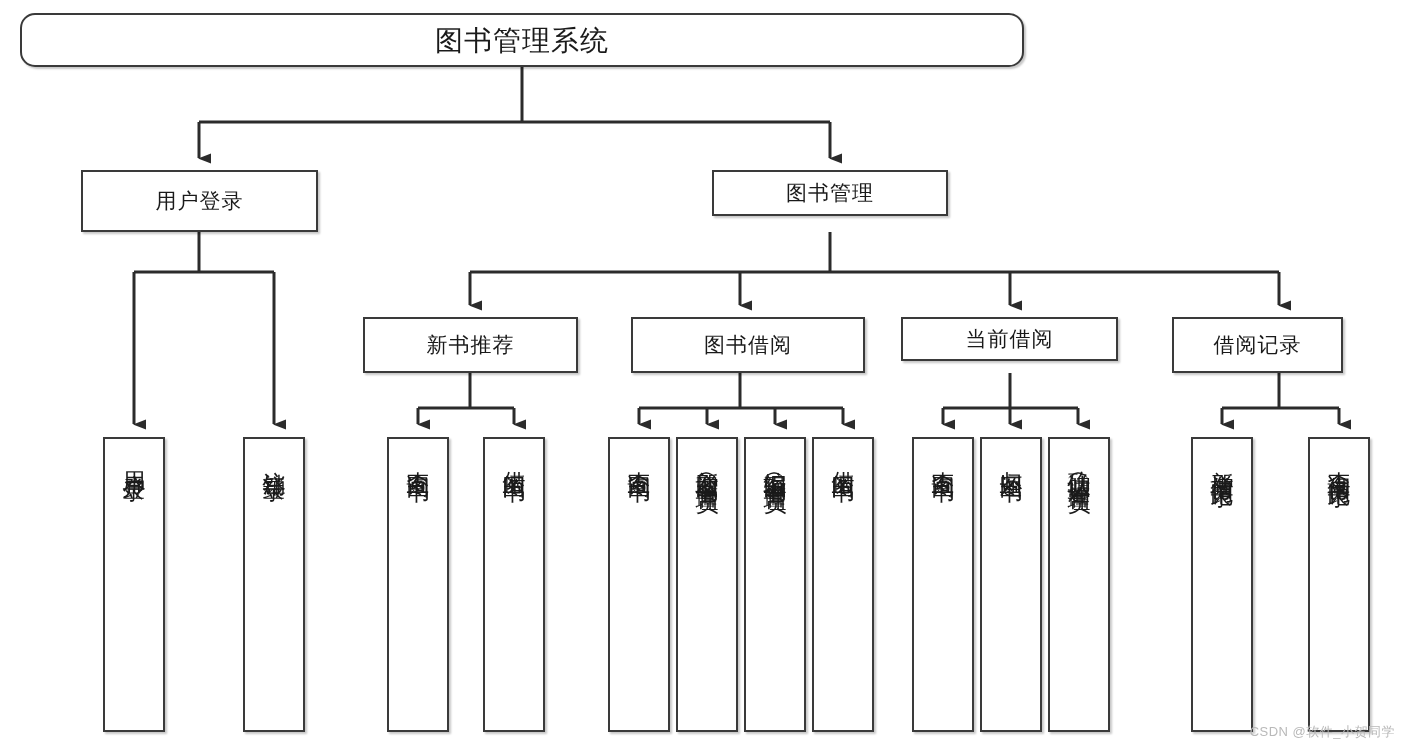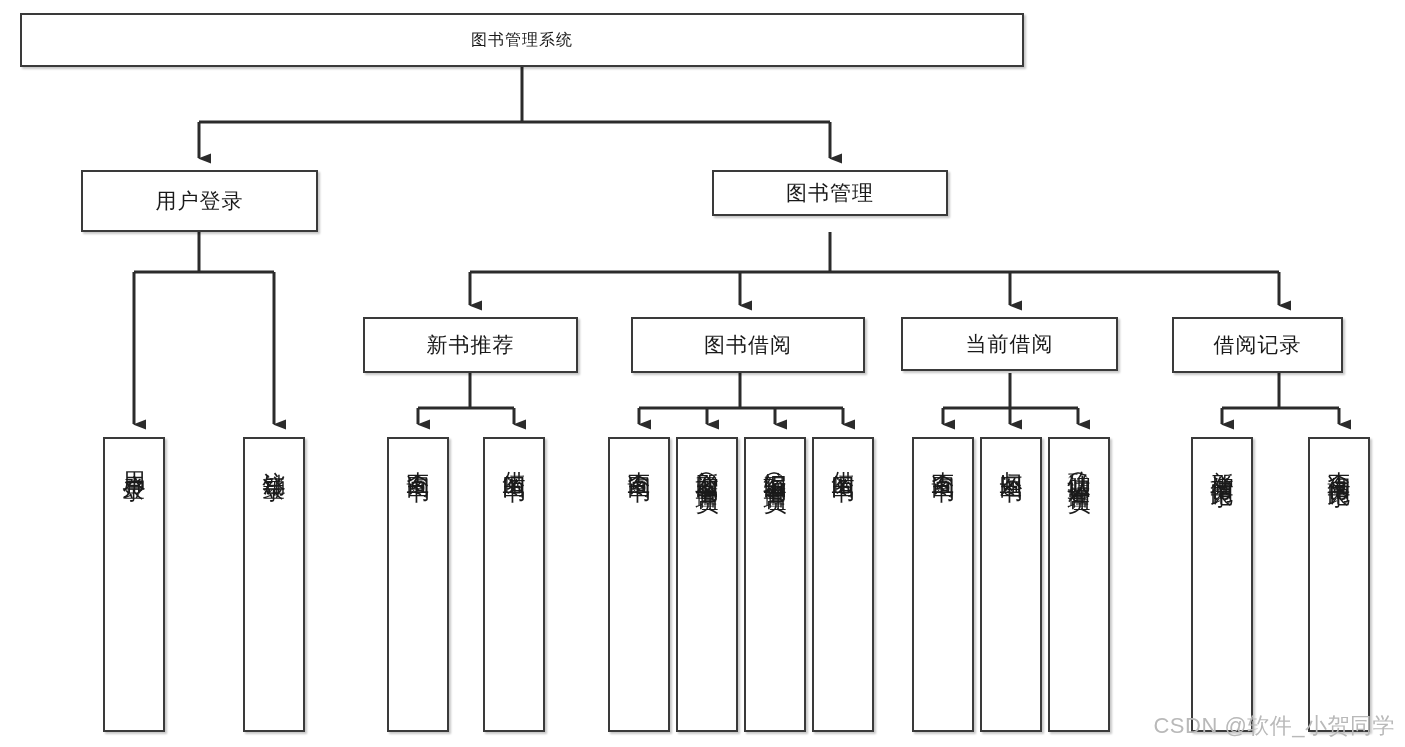--- a/index.html
+++ b/index.html
@@ -38,41 +38,42 @@
     color: #1a1a1a;
     z-index: 3;
   }
   .node.h {
     font-size: 21px;
     letter-spacing: 1px;
     line-height: 1.25;
     white-space: nowrap;
   }
   .node.h.root {
-    font-size: 16px;
+    font-size: 28px;
+    border-radius: 15px;
   }
   .node.v {
     align-items: flex-start;
     justify-content: center;
     padding-top: 14px;
   }
   .node.v .vtext {
     writing-mode: vertical-rl;
     text-orientation: upright;
     font-size: 23px;
     line-height: 1.18;
     letter-spacing: 3px;
     white-space: nowrap;
     color: #1a1a1a;
   }
   .watermark {
     position: absolute;
     right: 10px;
     bottom: 6px;
-    font-size: 22px;
+    font-size: 13px;
     color: #b9b9b9;
     letter-spacing: 0.5px;
     z-index: 5;
     white-space: nowrap;
   }
 </style>
 </head>
 <body>
 
 <div id="canvas">
@@ -138,21 +139,21 @@
   <div class="node h" style="left:712px; top:170px; width:236px; height:46px;">
     <span>图书管理</span>
   </div>
 
   <div class="node h" style="left:363px; top:317px; width:215px; height:56px;">
     <span>新书推荐</span>
   </div>
   <div class="node h" style="left:631px; top:317px; width:234px; height:56px;">
     <span>图书借阅</span>
   </div>
-  <div class="node h" style="left:901px; top:317px; width:217px; height:54px;">
+  <div class="node h" style="left:901px; top:317px; width:217px; height:44px;">
     <span>当前借阅</span>
   </div>
   <div class="node h" style="left:1172px; top:317px; width:171px; height:56px;">
     <span>借阅记录</span>
   </div>
 
   <div class="node v" style="left:103px; top:437px; width:62px; height:295px;">
     <span class="vtext">用户登录</span>
   </div>
   <div class="node v" style="left:243px; top:437px; width:62px; height:295px;">

